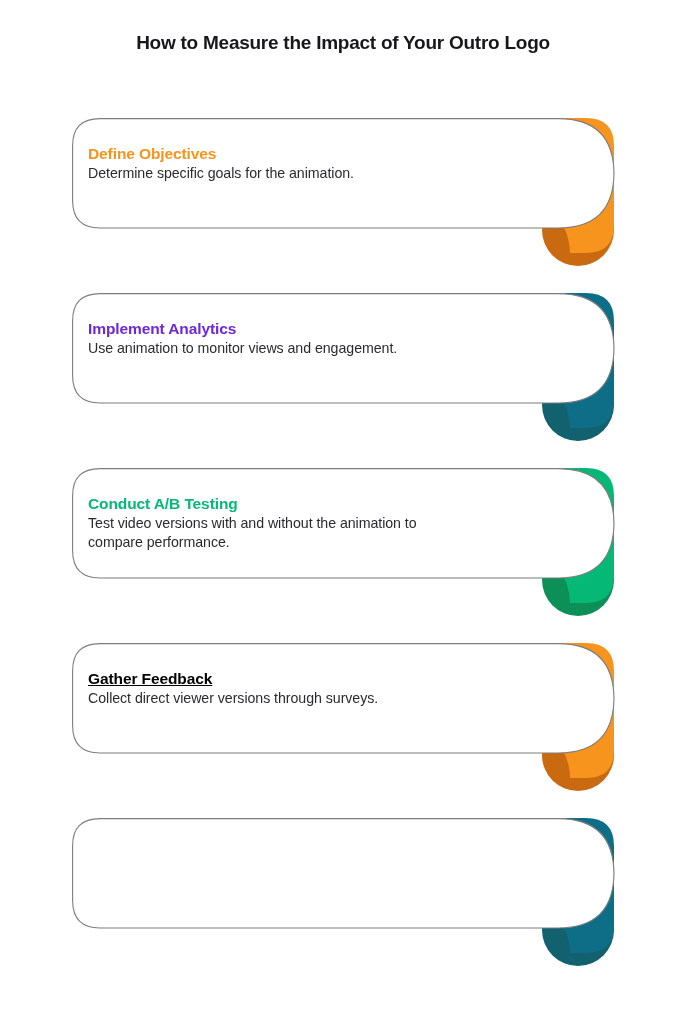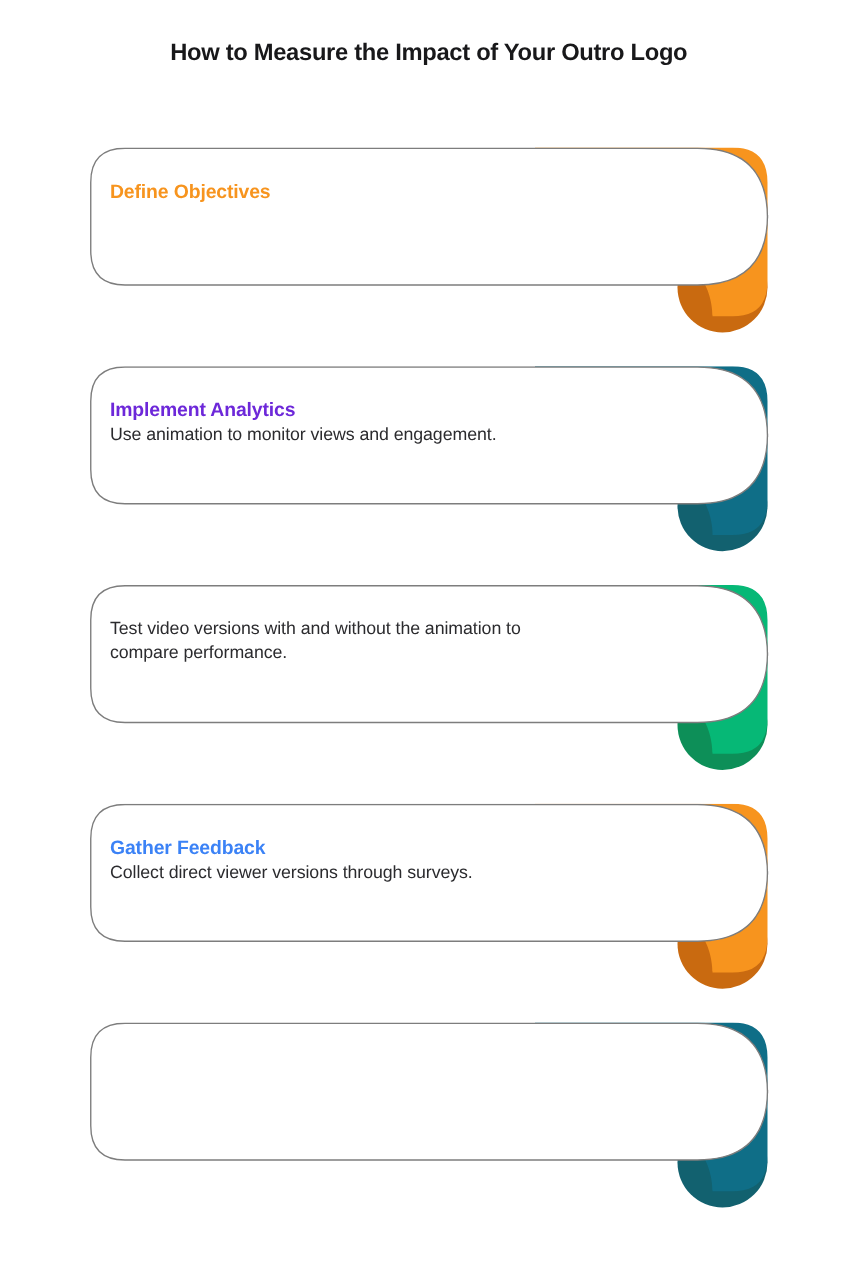--- a/index.html
+++ b/index.html
@@ -95,20 +95,21 @@
             <clipPath id="clipShape_c0">
               <path d="M428,0 L586,0 Q614,0 614,28 L614,107 Q614,135 586,135 L560,135 Q560,86 511,86 L470,86 Q428,86 428,44 Z"></path>
             </clipPath>
           </defs>
           <circle cx="578" cy="112" r="36" fill="#C96A10"></circle>
           <path fill="#F7941E" d="M428,0 L586,0 Q614,0 614,28 L614,107 Q614,135 586,135 L570,135 C570,135 572,86 520,86 L472,86 Q428,86 428,42 Z"></path>
           <path fill="#ffffff" stroke="#7d7d7d" stroke-width="1.1" d="M100,0.6 L558,0.6 Q614,0.6 614,56.6 L614,54 Q614,110 558,110 L100,110 Q72.6,110 72.6,82.6 L72.6,28 Q72.6,0.6 100,0.6 Z"></path>
         </svg>
         <div class="card-text">
           <span class="card-heading" style="color: rgb(247, 148, 30);">Define Objectives</span>
+          <span class="card-desc">Determine specific goals for the animation.</span>
         </div>
         <div class="card-number">01</div>
       </div>
       <div class="card" style="top: 293px;">
         <svg class="card-svg" viewBox="0 0 686 160" width="686" height="160">
           <defs>
             <clipPath id="clipShape_c1">
               <path d="M428,0 L586,0 Q614,0 614,28 L614,107 Q614,135 586,135 L560,135 Q560,86 511,86 L470,86 Q428,86 428,44 Z"></path>
             </clipPath>
           </defs>
@@ -127,37 +128,38 @@
           <defs>
             <clipPath id="clipShape_c2">
               <path d="M428,0 L586,0 Q614,0 614,28 L614,107 Q614,135 586,135 L560,135 Q560,86 511,86 L470,86 Q428,86 428,44 Z"></path>
             </clipPath>
           </defs>
           <circle cx="578" cy="112" r="36" fill="#0D8F58"></circle>
           <path fill="#06B876" d="M428,0 L586,0 Q614,0 614,28 L614,107 Q614,135 586,135 L570,135 C570,135 572,86 520,86 L472,86 Q428,86 428,42 Z"></path>
           <path fill="#ffffff" stroke="#7d7d7d" stroke-width="1.1" d="M100,0.6 L558,0.6 Q614,0.6 614,56.6 L614,54 Q614,110 558,110 L100,110 Q72.6,110 72.6,82.6 L72.6,28 Q72.6,0.6 100,0.6 Z"></path>
         </svg>
         <div class="card-text">
+          <span class="card-heading" style="color: rgb(6, 184, 118);">Conduct A/B Testing</span>
           <span class="card-desc">Test video versions with and without the animation to compare performance.</span>
         </div>
         <div class="card-number">03</div>
       </div>
       <div class="card" style="top: 643px;">
         <svg class="card-svg" viewBox="0 0 686 160" width="686" height="160">
           <defs>
             <clipPath id="clipShape_c3">
               <path d="M428,0 L586,0 Q614,0 614,28 L614,107 Q614,135 586,135 L560,135 Q560,86 511,86 L470,86 Q428,86 428,44 Z"></path>
             </clipPath>
           </defs>
           <circle cx="578" cy="112" r="36" fill="#C96A10"></circle>
           <path fill="#F7941E" d="M428,0 L586,0 Q614,0 614,28 L614,107 Q614,135 586,135 L570,135 C570,135 572,86 520,86 L472,86 Q428,86 428,42 Z"></path>
           <path fill="#ffffff" stroke="#7d7d7d" stroke-width="1.1" d="M100,0.6 L558,0.6 Q614,0.6 614,56.6 L614,54 Q614,110 558,110 L100,110 Q72.6,110 72.6,82.6 L72.6,28 Q72.6,0.6 100,0.6 Z"></path>
         </svg>
         <div class="card-text">
-          <span class="card-heading" style="color: #3b82f6;">Gather Feedback</span>
+          <span class="card-heading" style="color: #000000; text-decoration: underline;">Gather Feedback</span>
           <span class="card-desc">Collect direct viewer versions through surveys.</span>
         </div>
         <div class="card-number">04</div>
       </div>
       <div class="card" style="top: 818px;">
         <svg class="card-svg" viewBox="0 0 686 160" width="686" height="160">
           <defs>
             <clipPath id="clipShape_c4">
               <path d="M428,0 L586,0 Q614,0 614,28 L614,107 Q614,135 586,135 L560,135 Q560,86 511,86 L470,86 Q428,86 428,44 Z"></path>
             </clipPath>

